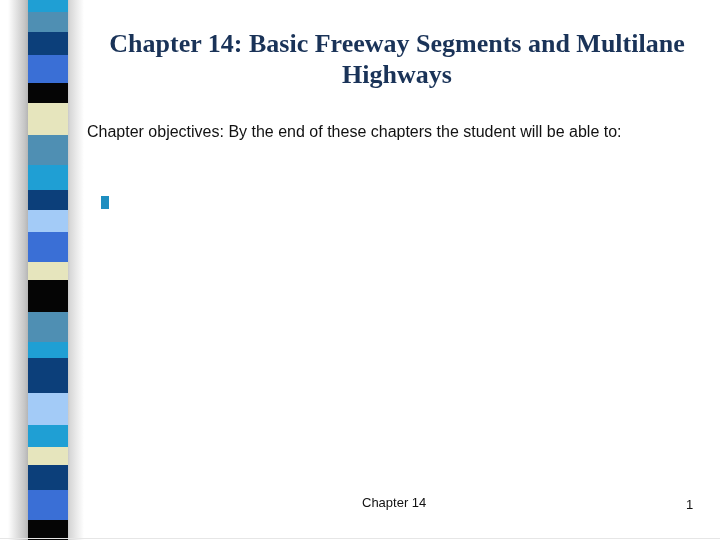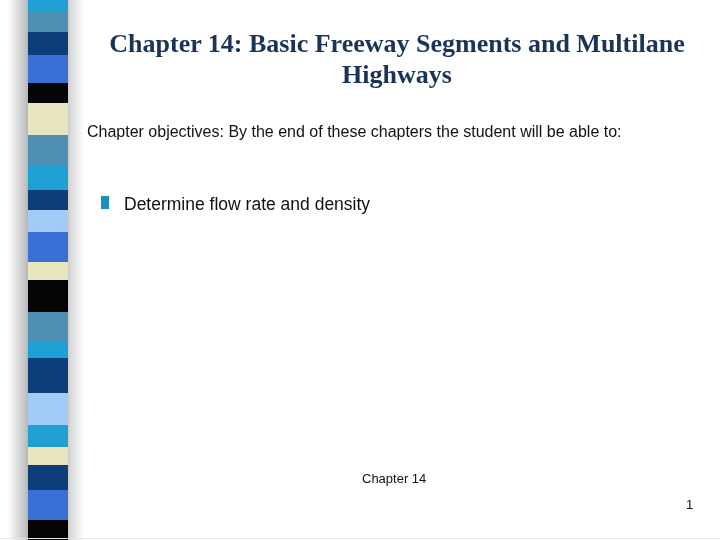--- a/index.html
+++ b/index.html
@@ -71,21 +71,21 @@
       position: absolute;
       left: 2px;
       top: 7px;
       width: 8px;
       height: 8px;
       background: #1e8ec0;
     }
     .footer-center {
       position: absolute;
       left: 362px;
-      top: 471px;
+      top: 495px;
       font-size: 13px;
       color: #111111;
     }
     .footer-page {
       position: absolute;
       left: 686px;
       top: 497px;
       font-size: 13px;
       color: #111111;
     }
@@ -131,20 +131,19 @@
   <h1 class="title">Chapter 14: Basic Freeway Segments and Multilane Highways</h1>
 
   <p class="intro">Chapter objectives: By the end of these chapters the student will be able to:</p>
 
   <ul class="bullets">
     <li class="bullet-item">
       <span class="bullet-marker"></span>
     </li>
     <li class="bullet-item">
       <span class="bullet-marker"></span>
-      <span>Determine flow rate and density</span>
     </li>
   </ul>
 
   <div class="footer-center">Chapter 14</div>
   <div class="footer-page">1</div>
   <div class="bottom-line"></div>
 </div>
 
 </body></html>

